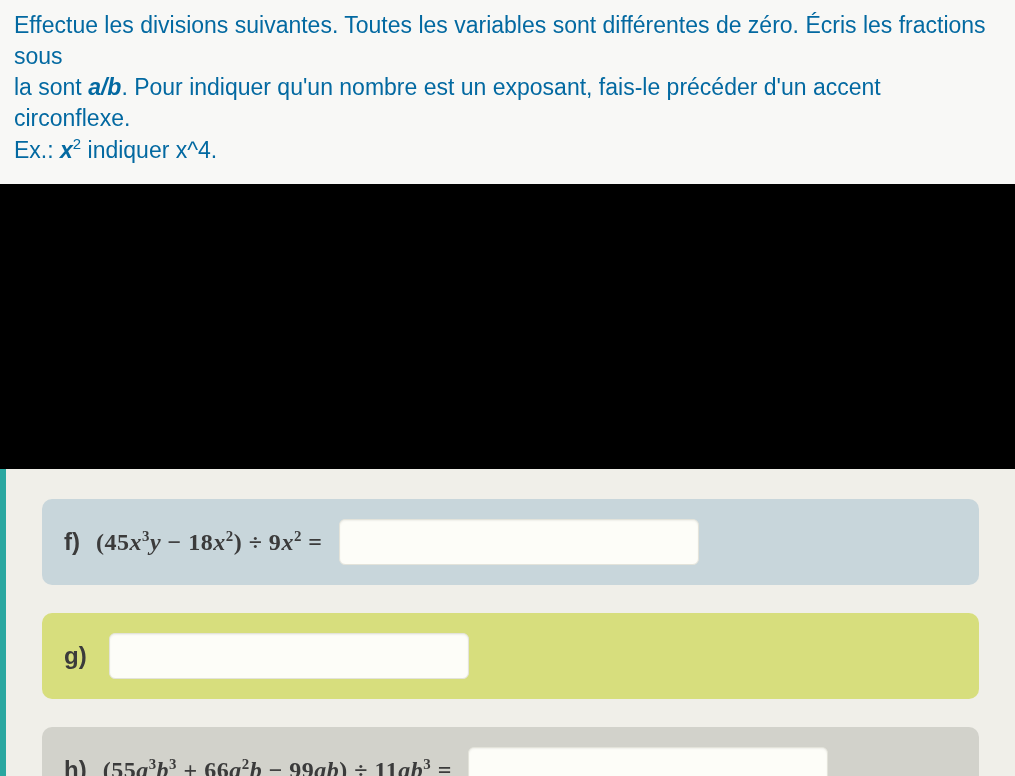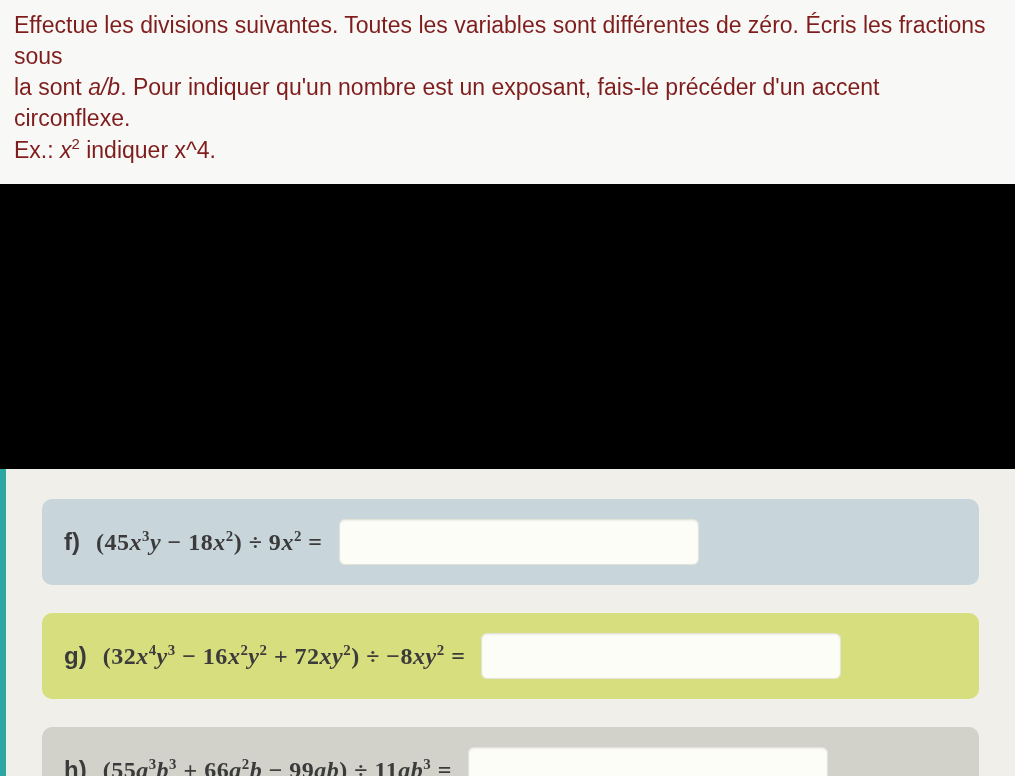--- a/index.html
+++ b/index.html
@@ -2,25 +2,25 @@
 <html><head>
 <meta charset="utf-8">
 <style>
   * { margin: 0; padding: 0; box-sizing: border-box; }
   html, body { width: 1015px; height: 776px; overflow: hidden; font-family: Arial, Helvetica, sans-serif; }
   body { background: #f5f5f2; }
 
   .instructions {
     background: #f8f8f6;
     padding: 10px 14px 18px 14px;
-    color: #7f1d1d;
+    color: #0369a1;
     font-size: 23px;
     line-height: 1.35;
   }
-  .instructions .italic { font-style: italic; }
+  .instructions .italic { font-style: italic; font-weight: bold; }
   .instructions sup { font-size: 0.65em; vertical-align: super; }
 
   .black-band {
     width: 100%;
     height: 285px;
     background: #000;
   }
 
   .questions {
     padding: 30px 36px 10px 36px;
@@ -75,21 +75,20 @@
 <div class="questions">
 
   <div class="qrow blue">
     <span class="label">f)</span>
     <span class="expr">(45<span class="var">x</span><sup>3</sup><span class="var">y</span> − 18<span class="var">x</span><sup>2</sup>) ÷ 9<span class="var">x</span><sup>2</sup> =</span>
     <input type="text" class="answer-input" value="" style="">
   </div>
 
   <div class="qrow yellow">
     <span class="label">g)</span>
-    <span class="expr">(32<span class="var">x</span><sup>4</sup><span class="var">y</span><sup>3</sup> − 16<span class="var">x</span><sup>2</sup><span class="var">y</span><sup>2</sup> + 72<span class="var">x</span><span class="var">y</span><sup>2</sup>) ÷ −8<span class="var">x</span><span class="var">y</span><sup>2</sup> =</span>
     <input type="text" class="answer-input" value="" style="">
   </div>
 
   <div class="qrow gray">
     <span class="label">h)</span>
     <span class="expr">(55<span class="var">a</span><sup>3</sup><span class="var">b</span><sup>3</sup> + 66<span class="var">a</span><sup>2</sup><span class="var">b</span> − 99<span class="var">ab</span>) ÷ 11<span class="var">a</span><span class="var">b</span><sup>3</sup> =</span>
     <input type="text" class="answer-input" value="" style="">
   </div>
 
 </div>

